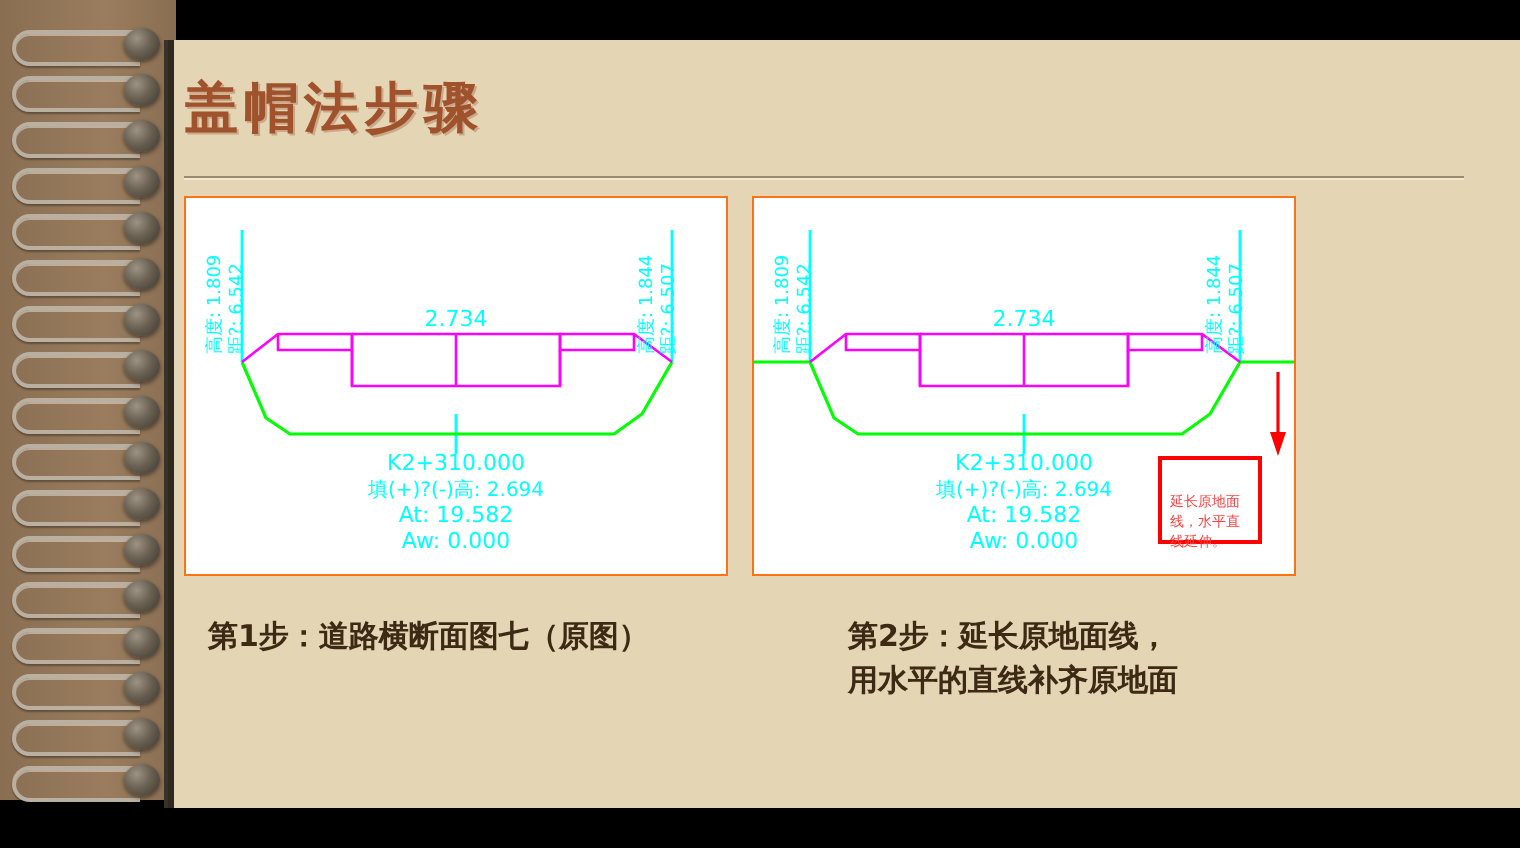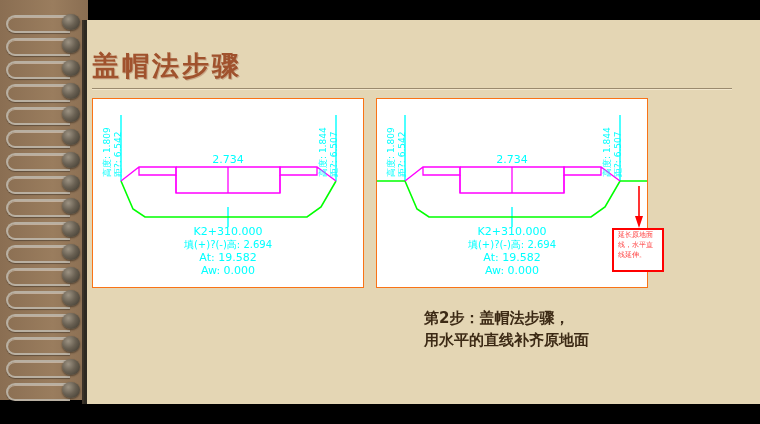--- a/index.html
+++ b/index.html
@@ -86,21 +86,21 @@
     height: 16px;
     border-radius: 50%;
     background: radial-gradient(circle at 35% 32%, #9d9383 0%, #6a6153 45%, #3b362c 100%);
     box-shadow: 0 1px 2px #00000077;
   }
 
   
   .title {
     position: absolute;
     left: 92px;
-    top: 48px;
+    top: 36px;
     font-size: 27px;
     font-weight: bold;
     color: #a0522d;
     letter-spacing: 3px;
     font-family: Liberation Mono, monospace;
     text-shadow: 1px 1px 0 #c9a98a;
     white-space: nowrap;
   }
   .title-rule {
     position: absolute;
@@ -123,30 +123,30 @@
     overflow: hidden;
   }
   #panel-1 { left: 92px; }
   #panel-2 { left: 376px; }
 
   .panel svg { display: block; }
 
   
   .callout {
     position: absolute;
-    left: 612px;
+    left: 579px;
     top: 228px;
     width: 52px;
     height: 44px;
     border: 2px solid #ff0000;
     background: #ffffff;
     color: #ff4040;
     font-size: 7px;
     line-height: 1.45;
-    padding: 0 3px 0 4px;
+    padding: 16px 3px 0 4px;
     box-sizing: border-box;
     letter-spacing: 0px;
   }
   .callout-arrow {
     position: absolute;
     left: 634px;
     top: 186px;
     width: 10px;
     height: 42px;
   }
@@ -321,16 +321,17 @@
     </svg>
   </div>
 
   <svg class="callout-arrow" viewBox="0 0 10 42">
     <line x1="5" y1="0" x2="5" y2="32" stroke="#ff0000" stroke-width="1.6"></line>
     <polygon points="5,42 1,30 9,30" fill="#ff0000"></polygon>
   </svg>
 
   <div class="callout">延长原地面线，水平直线延伸。</div>
 
-  <div class="caption" id="caption-2">第2步：盖帽法步骤，
+  <div class="caption" id="caption-1">第1步：道路横断面图七（原图）</div>
+  <div class="caption" id="caption-2">第2步：延长原地面线，
 用水平的直线补齐原地面</div>
 
 </div>
 
 </body></html>

